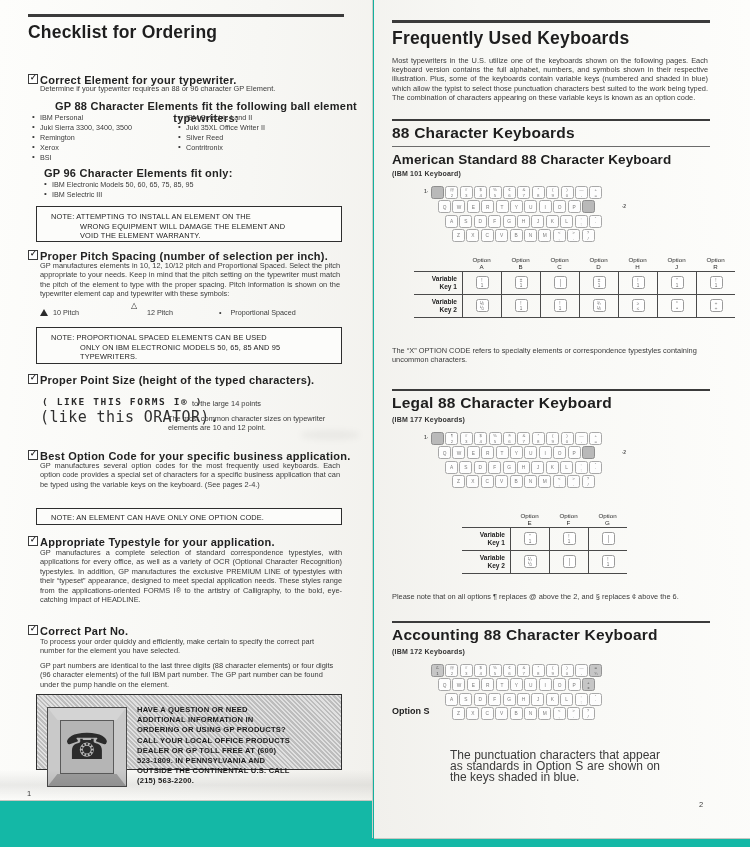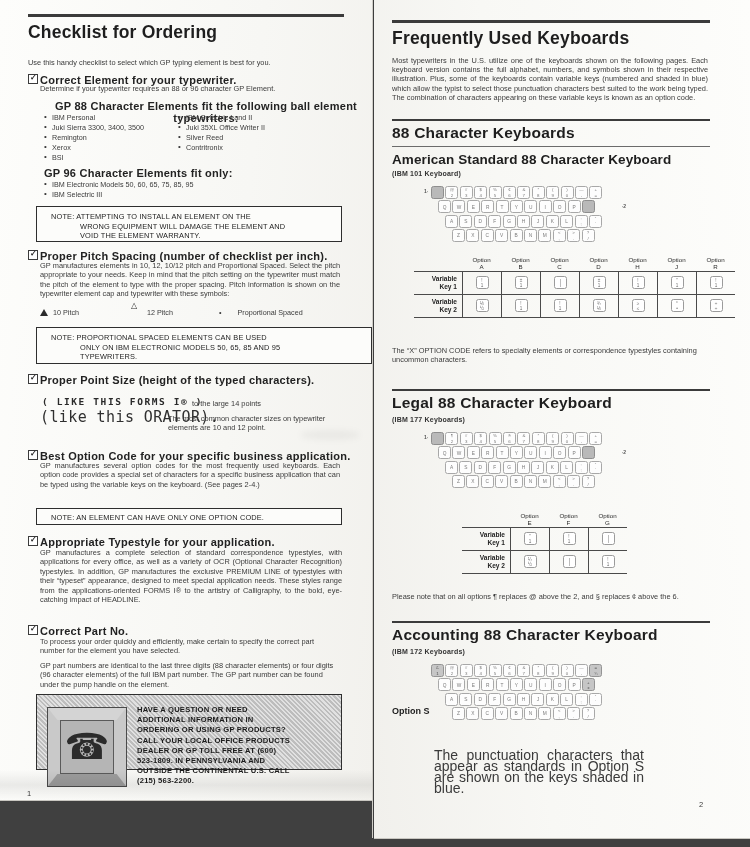--- a/index.html
+++ b/index.html
@@ -4,21 +4,21 @@
 <style>
   html,body{margin:0;padding:0;background:#ffffff;}
   body{
     width:750px;height:847px;overflow:hidden;position:relative;
     font-family:"Liberation Sans", sans-serif;
     color:#2a2a2a;
     -webkit-font-smoothing:antialiased;
   }
   .scan{
     position:absolute;left:0;top:0;width:750px;height:847px;
-    background:#404040;
+    background:#14b8a6;
   }
   
   .page{
     position:absolute;background:#fcfcfa;
     box-shadow:0 0 0 1px rgba(0,0,0,0.04);
   }
   #page-left{left:0;top:0;width:372px;height:800px;
     background:linear-gradient(95deg,#fdfdfb 0%,#f7f7f4 60%,#f2f1ed 100%);}
   #page-right{left:374px;top:0;width:376px;height:838px;
     background:linear-gradient(265deg,#fdfdfb 0%,#f8f8f5 60%,#f1f0ec 100%);}
@@ -157,29 +157,28 @@
 </head>
 <body>
 
 <div class="scan">
 
   <div class="page" id="page-left">
 
     <div class="abs rule-thick" style="left:28px;top:14px;width:316px;"></div>
     <div class="abs h1" style="left:28px;top:22px;">Checklist for Ordering</div>
 
-    <div class="abs body" style="left:28px;top:58px;width:318px;">Use this handy checklist to select which GP typing element is best for you.</div>
 
     <div class="chk-icon" style="left:28px;top:74px;"></div>
     <div class="abs item-title" style="left:40px;top:74px;">Correct Element for your typewriter.</div>
     <div class="abs body" style="left:40px;top:84px;width:300px;">Determine if your typewriter requires an 88 or 96 character GP Element.</div>
 
     <div class="abs item-title" style="left:40px;top:100px;">GP 88 Character Elements fit the following ball element typewriters:</div>
 
-    <ul class="bullets abs" style="left:44px;top:113px;width:150px;">
+    <ul class="bullets abs" style="left:32px;top:113px;width:150px;">
       <li>IBM Personal</li>
       <li>Juki Sierra 3300, 3400, 3500</li>
       <li>Remington</li>
       <li>Xerox</li>
       <li>BSI</li>
     </ul>
     <ul class="bullets abs" style="left:178px;top:113px;width:160px;">
       <li>IBM Selectric I and II</li>
       <li>Juki 35XL Office Writer II</li>
       <li>Silver Reed</li>
@@ -192,33 +191,33 @@
       <li>IBM Selectric III</li>
     </ul>
 
     <div class="notebox" style="left:36px;top:206px;width:306px;height:36px;">
       <div class="nt abs" style="left:14px;top:5px;">NOTE: ATTEMPTING TO INSTALL AN ELEMENT ON THE</div>
       <div class="nt abs" style="left:43px;top:14.5px;">WRONG EQUIPMENT WILL DAMAGE THE ELEMENT AND</div>
       <div class="nt abs" style="left:43px;top:24px;">VOID THE ELEMENT WARRANTY.</div>
     </div>
 
     <div class="chk-icon" style="left:28px;top:250px;"></div>
-    <div class="abs item-title" style="left:40px;top:250px;">Proper Pitch Spacing (number of checklist per inch).</div>
+    <div class="abs item-title" style="left:40px;top:250px;">Proper Pitch Spacing (number of selection per inch).</div>
     <div class="abs body body-j" style="left:40px;top:261px;width:300px;">GP manufactures elements in 10, 12, 10/12 pitch and Proportional Spaced. Select the pitch appropriate to your needs. Keep in mind that the pitch setting on the typewriter must match the pitch of the element to type with the proper spacing. Pitch information is shown on the typewriter element cap and typewriter with these symbols:</div>
 
     <div class="abs" style="left:40px;top:308px;width:310px;font-size:7.2px;color:#3a3a3a;">
       <span class="tri-solid"></span>
       <span style="margin-left:3px;">10 Pitch</span>
       <span style="margin-left:50px;" class="tri-open"></span>
       <span style="margin-left:6px;">12 Pitch</span>
       <span style="margin-left:44px;">•</span>
-      <span style="margin-left:14px;">Proportional Spaced</span>
+      <span style="margin-left:7px;">Proportional Spaced</span>
     </div>
 
-    <div class="notebox" style="left:36px;top:327px;width:336px;height:37px;">
+    <div class="notebox" style="left:36px;top:327px;width:306px;height:37px;">
       <div class="nt abs" style="left:14px;top:5px;">NOTE: PROPORTIONAL SPACED ELEMENTS CAN BE USED</div>
       <div class="nt abs" style="left:43px;top:14.5px;">ONLY ON IBM ELECTRONIC MODELS 50, 65, 85 AND 95</div>
       <div class="nt abs" style="left:43px;top:24px;">TYPEWRITERS.</div>
     </div>
 
     <div class="chk-icon" style="left:28px;top:374px;"></div>
     <div class="abs item-title" style="left:40px;top:374px;">Proper Point Size (height of the typed characters).</div>
     <div class="abs forms-sample" style="left:42px;top:396px;">( LIKE THIS FORMS  I® )</div>
     <div class="abs body" style="left:192px;top:399px;">to the large 14 points</div>
     <div class="abs orator-sample" style="left:40px;top:408px;">(like this ORATOR).</div>
@@ -962,21 +961,21 @@
             <span class="lo">.</span>
           </div>
           <div class="key">
             <span class="up">?</span>
             <span class="lo">/</span>
           </div>
         </div>
       </div>
 
     <div class="abs" style="left:18px;top:706px;font-size:9px;font-weight:bold;color:#1c1c1c;">Option S</div>
-    <div class="abs" style="left:60px;top:750px;width:210px;font-size:14px;line-height:11px;color:#3a3a3a;text-align:justify;">The punctuation characters that appear as standards in Option S are shown on the keys shaded in blue.</div>
+    <div class="abs" style="left:76px;top:750px;width:210px;font-size:12px;line-height:11px;color:#3a3a3a;text-align:justify;">The punctuation characters that appear as standards in Option S are shown on the keys shaded in blue.</div>
 
     <div class="abs pgnum" style="left:325px;top:800px;">2</div>
   </div>
 
   <div class="page-edge-v" style="left:372px;"></div>
   <div class="page-edge-h" style="left:0;top:800px;width:372px;"></div>
   <div class="page-edge-h" style="left:374px;top:838px;width:376px;"></div>
   <div class="fold" style="left:0;top:770px;width:372px;height:30px;"></div>
   <div class="blemish" style="left:300px;top:430px;width:60px;height:10px;"></div>
 </div>

